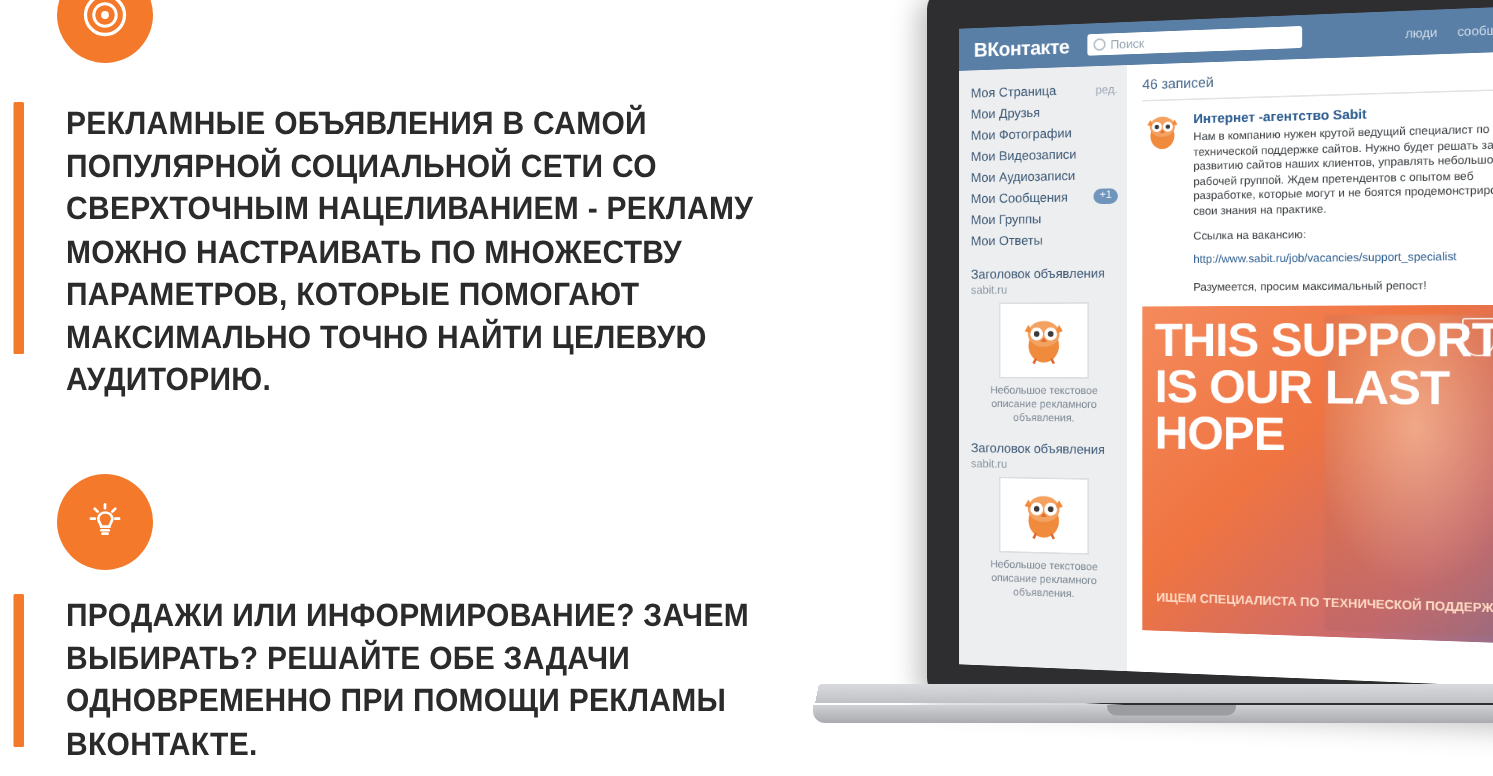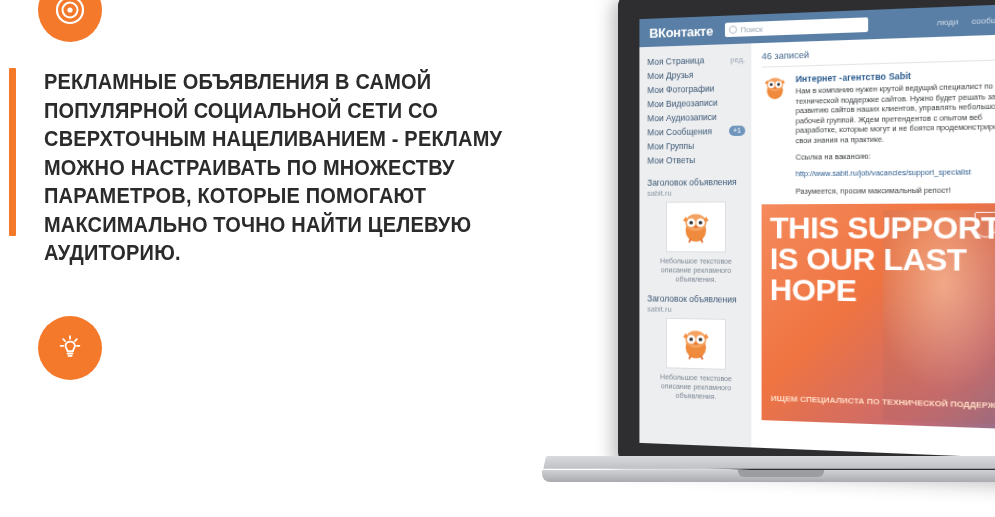--- a/index.html
+++ b/index.html
@@ -377,20 +377,24 @@
         <path d="M15.4 24.8 h3.3"></path>
         <path d="M17 5.2 v2.6"></path>
         <path d="M7.6 14.8 h2.6"></path>
         <path d="M23.8 14.8 h2.6"></path>
         <path d="M10.2 8.2 l1.9 1.9"></path>
         <path d="M23.8 8.2 l-1.9 1.9"></path>
       </g>
     </svg>
   </div>
 
+  <div class="block block-2">
+    <div class="accent-bar"></div>
+    <div class="block-text">Продажи или информирование? Зачем выбирать? Решайте обе задачи одновременно при помощи рекламы Вконтакте.</div>
+  </div>
 </div>
 
 <div class="laptop">
 
   <div class="laptop-lid">
     <div class="screen">
 
       <div class="vk-header">
         <div class="vk-logo">ВКонтакте</div>
         <div class="vk-search">

